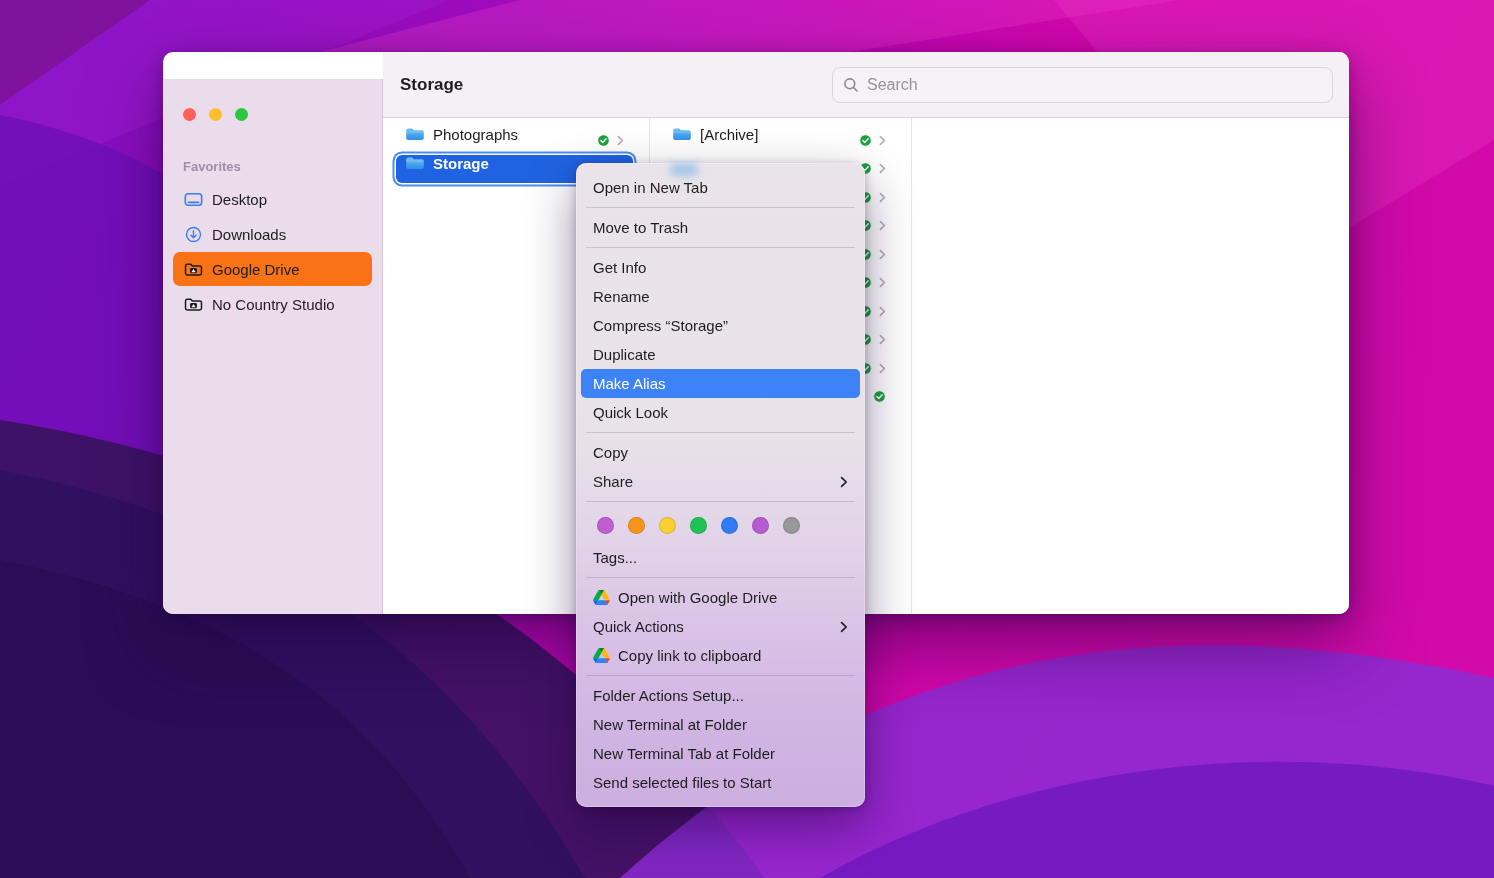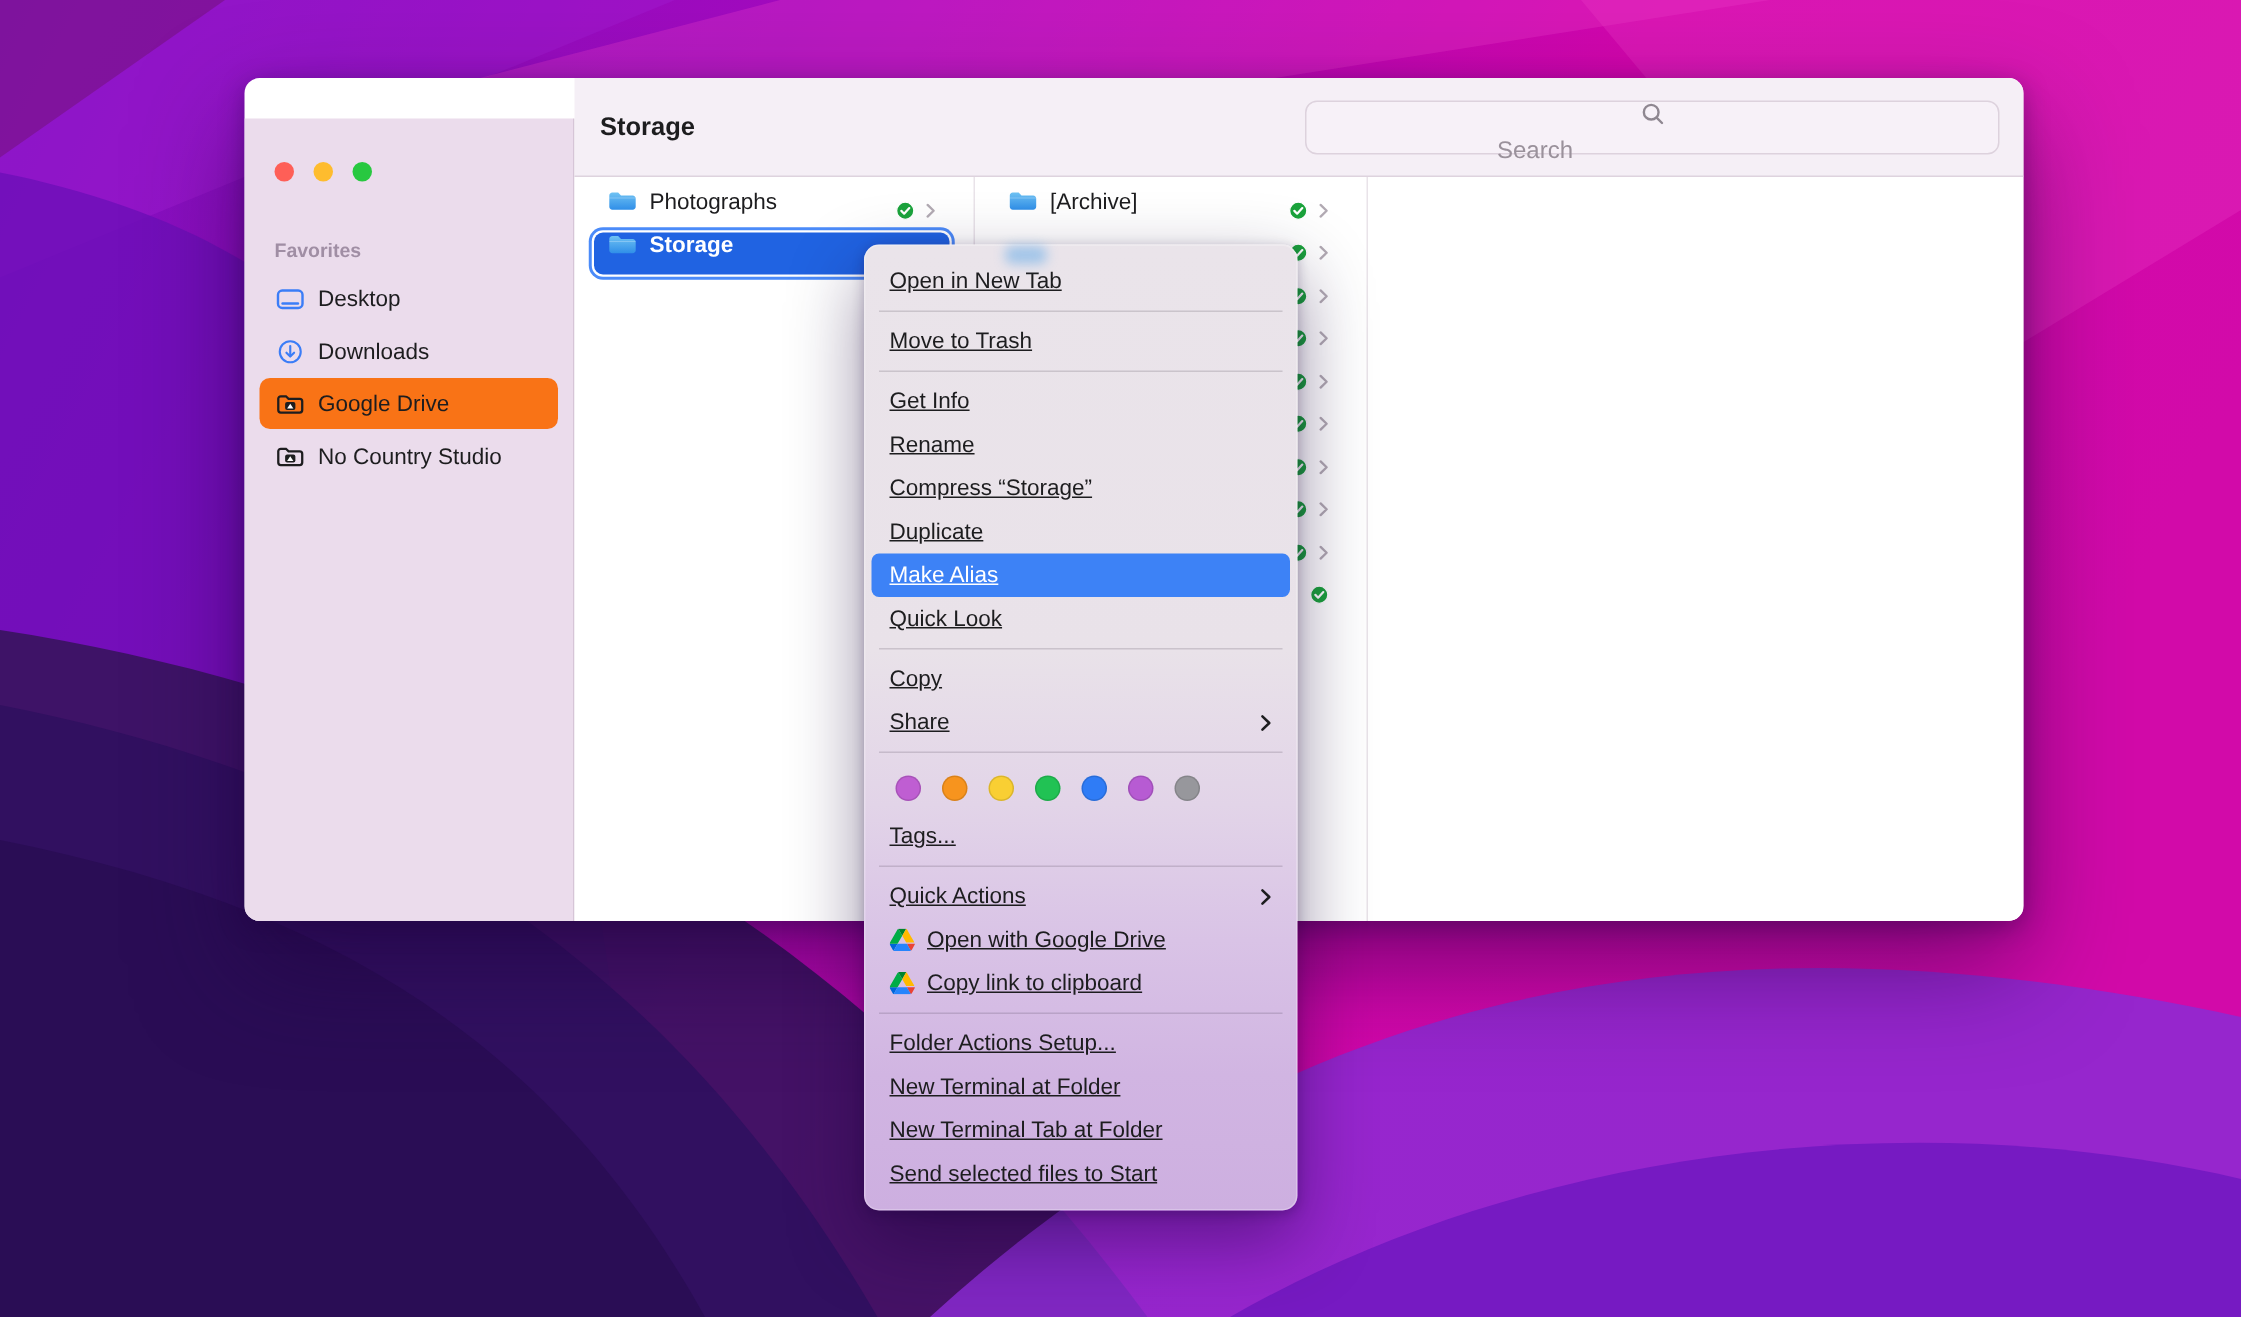--- a/index.html
+++ b/index.html
@@ -33,22 +33,22 @@
   .sb-ic { width:19px; height:17px; flex:none; display:block; }
 
   
   .main { flex:1; display:flex; flex-direction:column; min-width:0; }
   .toolbar {
     height:66px; flex:none; background:#f5eff6; border-bottom:1px solid #ded3de;
     display:flex; align-items:center; padding:0 16px 0 17px;
   }
   .win-title { font-size:17px; font-weight:700; }
   .search {
-    margin-left:auto; width:463px; height:36px; border:1px solid #ddd2dd; border-radius:8px;
-    background:#f7f1f8; display:flex; align-items:center; padding:0 10px; gap:8px;flex-direction:column;
+    margin-left:auto; width:501px; height:36px; border:1px solid #ddd2dd; border-radius:8px;
+    background:#f7f1f8; display:flex; align-items:center; padding:0 10px; gap:8px;
   }
   .search svg { width:16px; height:16px; flex:none; }
   .search input {
     border:none; outline:none; background:transparent; font-size:16px; flex:1;
     font-family:"Liberation Sans", sans-serif; color:#555;
   }
   .search input::placeholder { color:#9a919b; }
 
   
   .content { flex:1; display:flex; min-height:0; background:#fff; }
@@ -80,21 +80,21 @@
   }
   .menu-bleed {
     position:absolute; left:94px; top:1px; width:28px; height:12px; border-radius:5px;
     background:#58a6e8; filter:blur(4px); opacity:.5; pointer-events:none;
   }
   .mi {
     height:29px; margin:0 5px; padding:0 12px; border-radius:5px;
     display:flex; align-items:center; gap:8px; font-size:15px; color:#1d1d1f;
   }
   .mi.hl { background:#3d82f6; color:#fff; }
-  .mi .mlabel { white-space:nowrap;text-decoration:underline; }
+  .mi .mlabel { white-space:nowrap; }
   .mi .sub-chev { margin-left:auto; width:8px; height:12px; }
   .gd-ic { width:17px; height:15px; flex:none; }
   .sep { height:1px; background:rgba(60,50,65,.18); margin:5px 10px; }
   .dots { height:36px; display:flex; align-items:center; gap:14px; padding:0 0 0 21px; }
   .dot { width:17px; height:17px; border-radius:50%; display:inline-block; box-shadow:0 0 0 1px rgba(0,0,0,.12) inset; }
 </style>
 </head>
 <body>
 
 <svg width="0" height="0" style="position:absolute" aria-hidden="true">
@@ -399,35 +399,35 @@
       <span class="dot" style="background: rgb(33, 194, 84);"></span>
       <span class="dot" style="background: rgb(47, 124, 246);"></span>
       <span class="dot" style="background: rgb(183, 91, 211);"></span>
       <span class="dot" style="background: rgb(151, 151, 156);"></span>
     </div>
     <div class="mi">
         <span class="mlabel">Tags...</span>
       </div>
     <div class="sep"></div>
     <div class="mi">
+        <svg class="gd-ic">
+          <use href="#sym-gdrive"></use>
+        </svg>
+        <span class="mlabel">Open with Google Drive</span>
+      </div>
+    <div class="mi">
         <span class="mlabel">Quick Actions</span>
         <svg class="sub-chev">
           <use href="#sym-chev-dark"></use>
         </svg>
       </div>
     <div class="mi">
         <svg class="gd-ic">
           <use href="#sym-gdrive"></use>
         </svg>
-        <span class="mlabel">Open with Google Drive</span>
-      </div>
-    <div class="mi">
-        <svg class="gd-ic">
-          <use href="#sym-gdrive"></use>
-        </svg>
         <span class="mlabel">Copy link to clipboard</span>
       </div>
     <div class="sep"></div>
     <div class="mi">
         <span class="mlabel">Folder Actions Setup...</span>
       </div>
     <div class="mi">
         <span class="mlabel">New Terminal at Folder</span>
       </div>
     <div class="mi">

